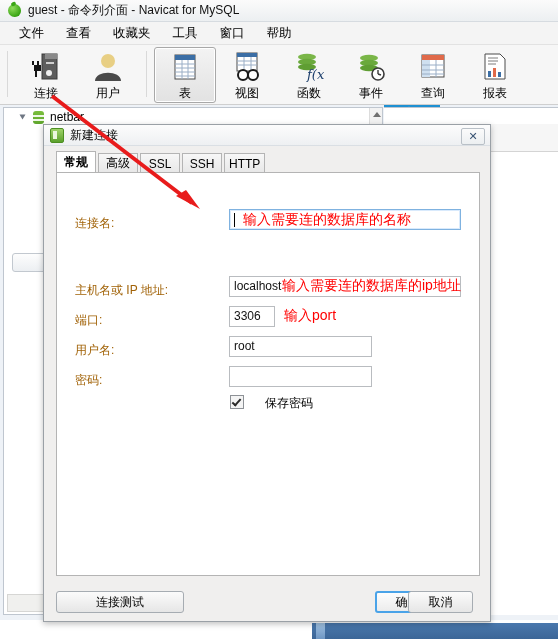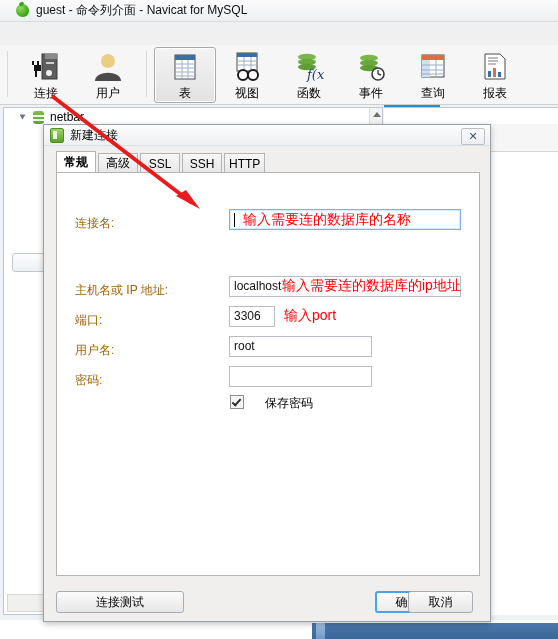--- a/index.html
+++ b/index.html
@@ -8,21 +8,21 @@
     font-family:"Liberation Sans","DejaVu Sans",sans-serif;
     font-size:12px;color:#000;background:#ffffff;position:relative;
   }
   #app{position:absolute;inset:0;background:#f0f0f0;}
 
   
   .titlebar{
     position:absolute;left:0;top:0;width:558px;height:22px;
     background:linear-gradient(#fbfbfb,#eceff1);
     border-bottom:1px solid #d6dbe0;
-    display:flex;align-items:center;padding-left:16px;box-sizing:border-box;
+    display:flex;align-items:center;padding-left:8px;box-sizing:border-box;
   }
   .app-logo{
     width:13px;height:13px;border-radius:50% 50% 46% 50%;
     background:radial-gradient(circle at 35% 32%,#8fdc5a,#3aa515 70%,#2d8a10);
     margin-right:7px;flex:none;position:relative;
   }
   .app-logo::after{
     content:"";position:absolute;left:3px;top:-2px;width:5px;height:4px;
     background:#3aa515;border-radius:50%;transform:rotate(-25deg);
   }
@@ -221,20 +221,28 @@
 </head>
 <body>
 
 <div id="app">
 
   <div class="titlebar">
     <div class="app-logo"></div>
     <div class="title-text">guest - 命令列介面 - Navicat for MySQL</div>
   </div>
 
+  <div class="menubar">
+    <div class="menu-item">文件</div>
+    <div class="menu-item">查看</div>
+    <div class="menu-item">收藏夹</div>
+    <div class="menu-item">工具</div>
+    <div class="menu-item">窗口</div>
+    <div class="menu-item">帮助</div>
+  </div>
 
   <div class="ribbon">
     <div class="rb-sep"></div>
     <div class="rb-group">
 
       <div class="rb-btn">
         <div class="rb-ico">
           <svg width="34" height="30" viewBox="0 0 34 30">
             <rect x="13" y="2" width="15" height="25" fill="#5d5d5d" stroke="#3a3a3a" stroke-width="1"></rect>
             <rect x="16" y="2" width="12" height="5" fill="#8a8a8a"></rect>

